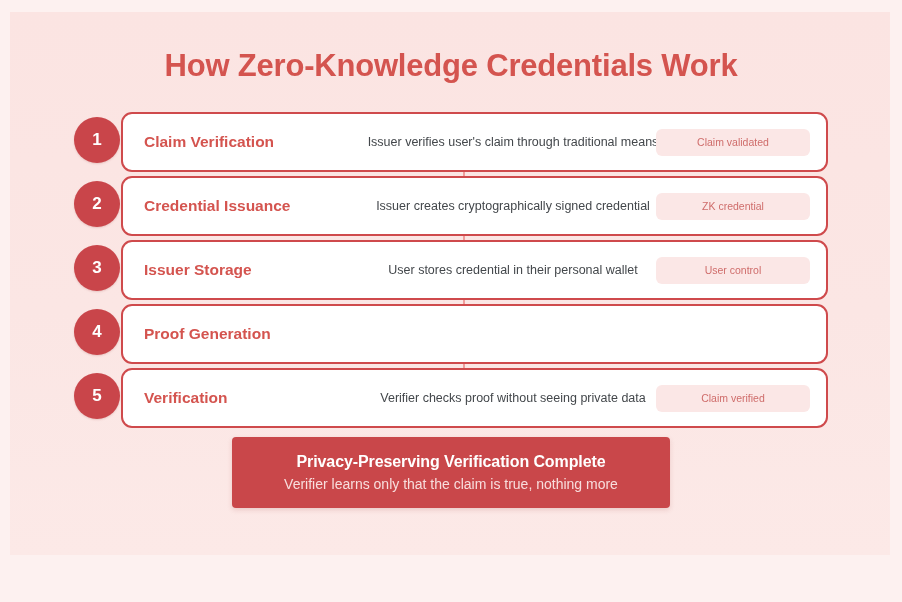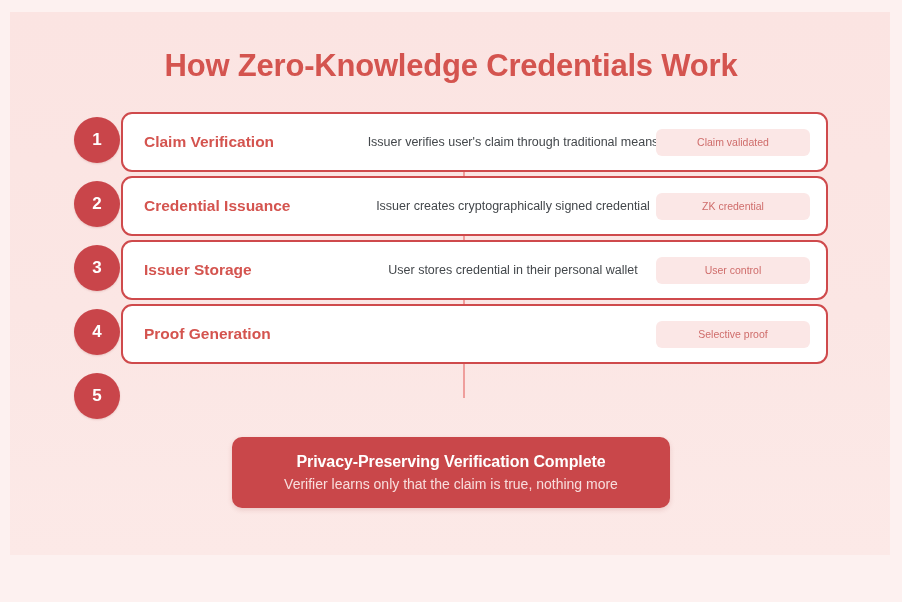--- a/index.html
+++ b/index.html
@@ -135,21 +135,21 @@
     white-space: nowrap;
   }
 
   .footer-banner {
     position: absolute;
     left: 232px;
     top: 437px;
     width: 438px;
     height: 71px;
     box-sizing: border-box;
-    border-radius: 10px;
+    border-radius: 4px;
     background: #c9474a;
     display: flex;
     flex-direction: column;
     align-items: center;
     justify-content: center;
     box-shadow: 0 2px 5px rgba(160,60,60,0.18);
   }
   .footer-title {
     color: #ffffff;
     font-size: 16px;
@@ -199,26 +199,30 @@
         <span class="card-title">Issuer Storage</span>
         <span class="card-desc">User stores credential in their personal wallet</span>
         <span class="pill">User control</span>
       </div>
     </div>
 
     <div class="step">
       <div class="badge">4</div>
       <div class="card">
         <span class="card-title">Proof Generation</span>
-        <span class="pill">Selective proof</span>
       </div>
     </div>
 
     <div class="step">
       <div class="badge">5</div>
+      <div class="card">
+        <span class="card-title">Verification</span>
+        <span class="card-desc">Verifier checks proof without seeing private data</span>
+        <span class="pill">Claim verified</span>
+      </div>
     </div>
 
   </div>
 
   <div class="footer-banner">
     <div class="footer-title">Privacy-Preserving Verification Complete</div>
     <div class="footer-sub">Verifier learns only that the claim is true, nothing more</div>
   </div>
 
 </div>

